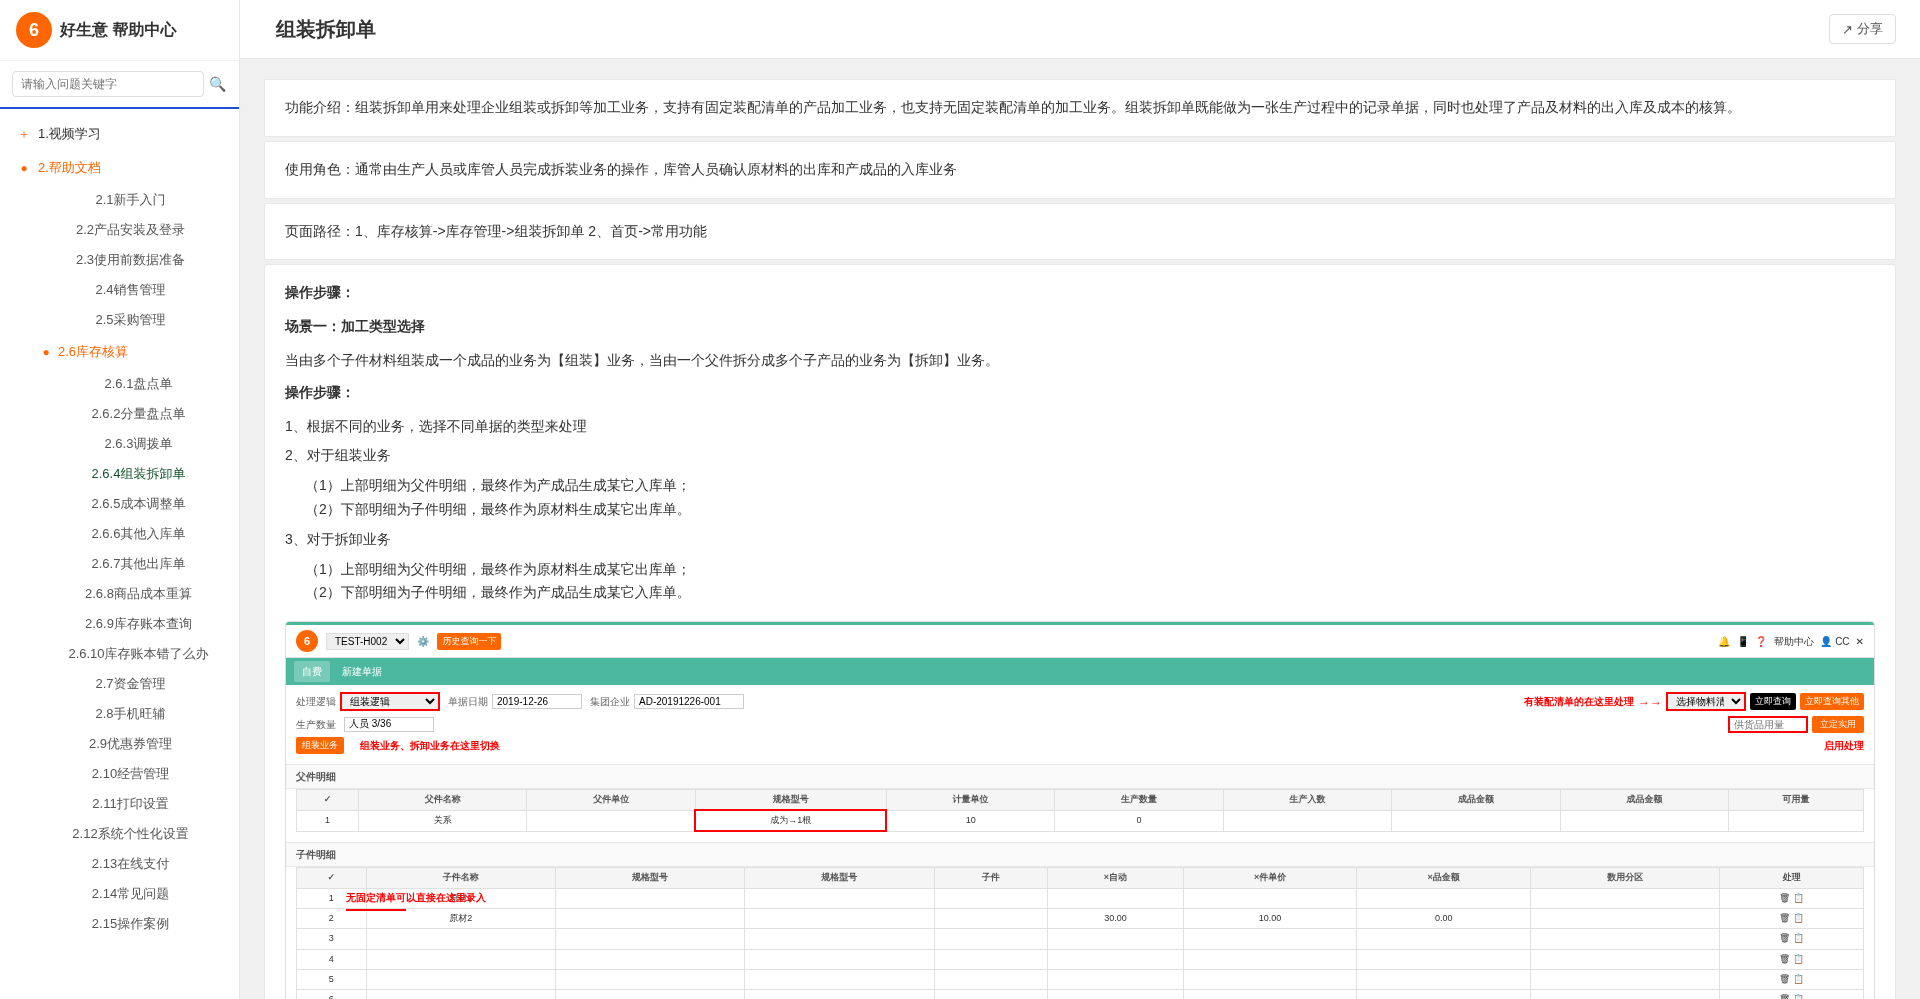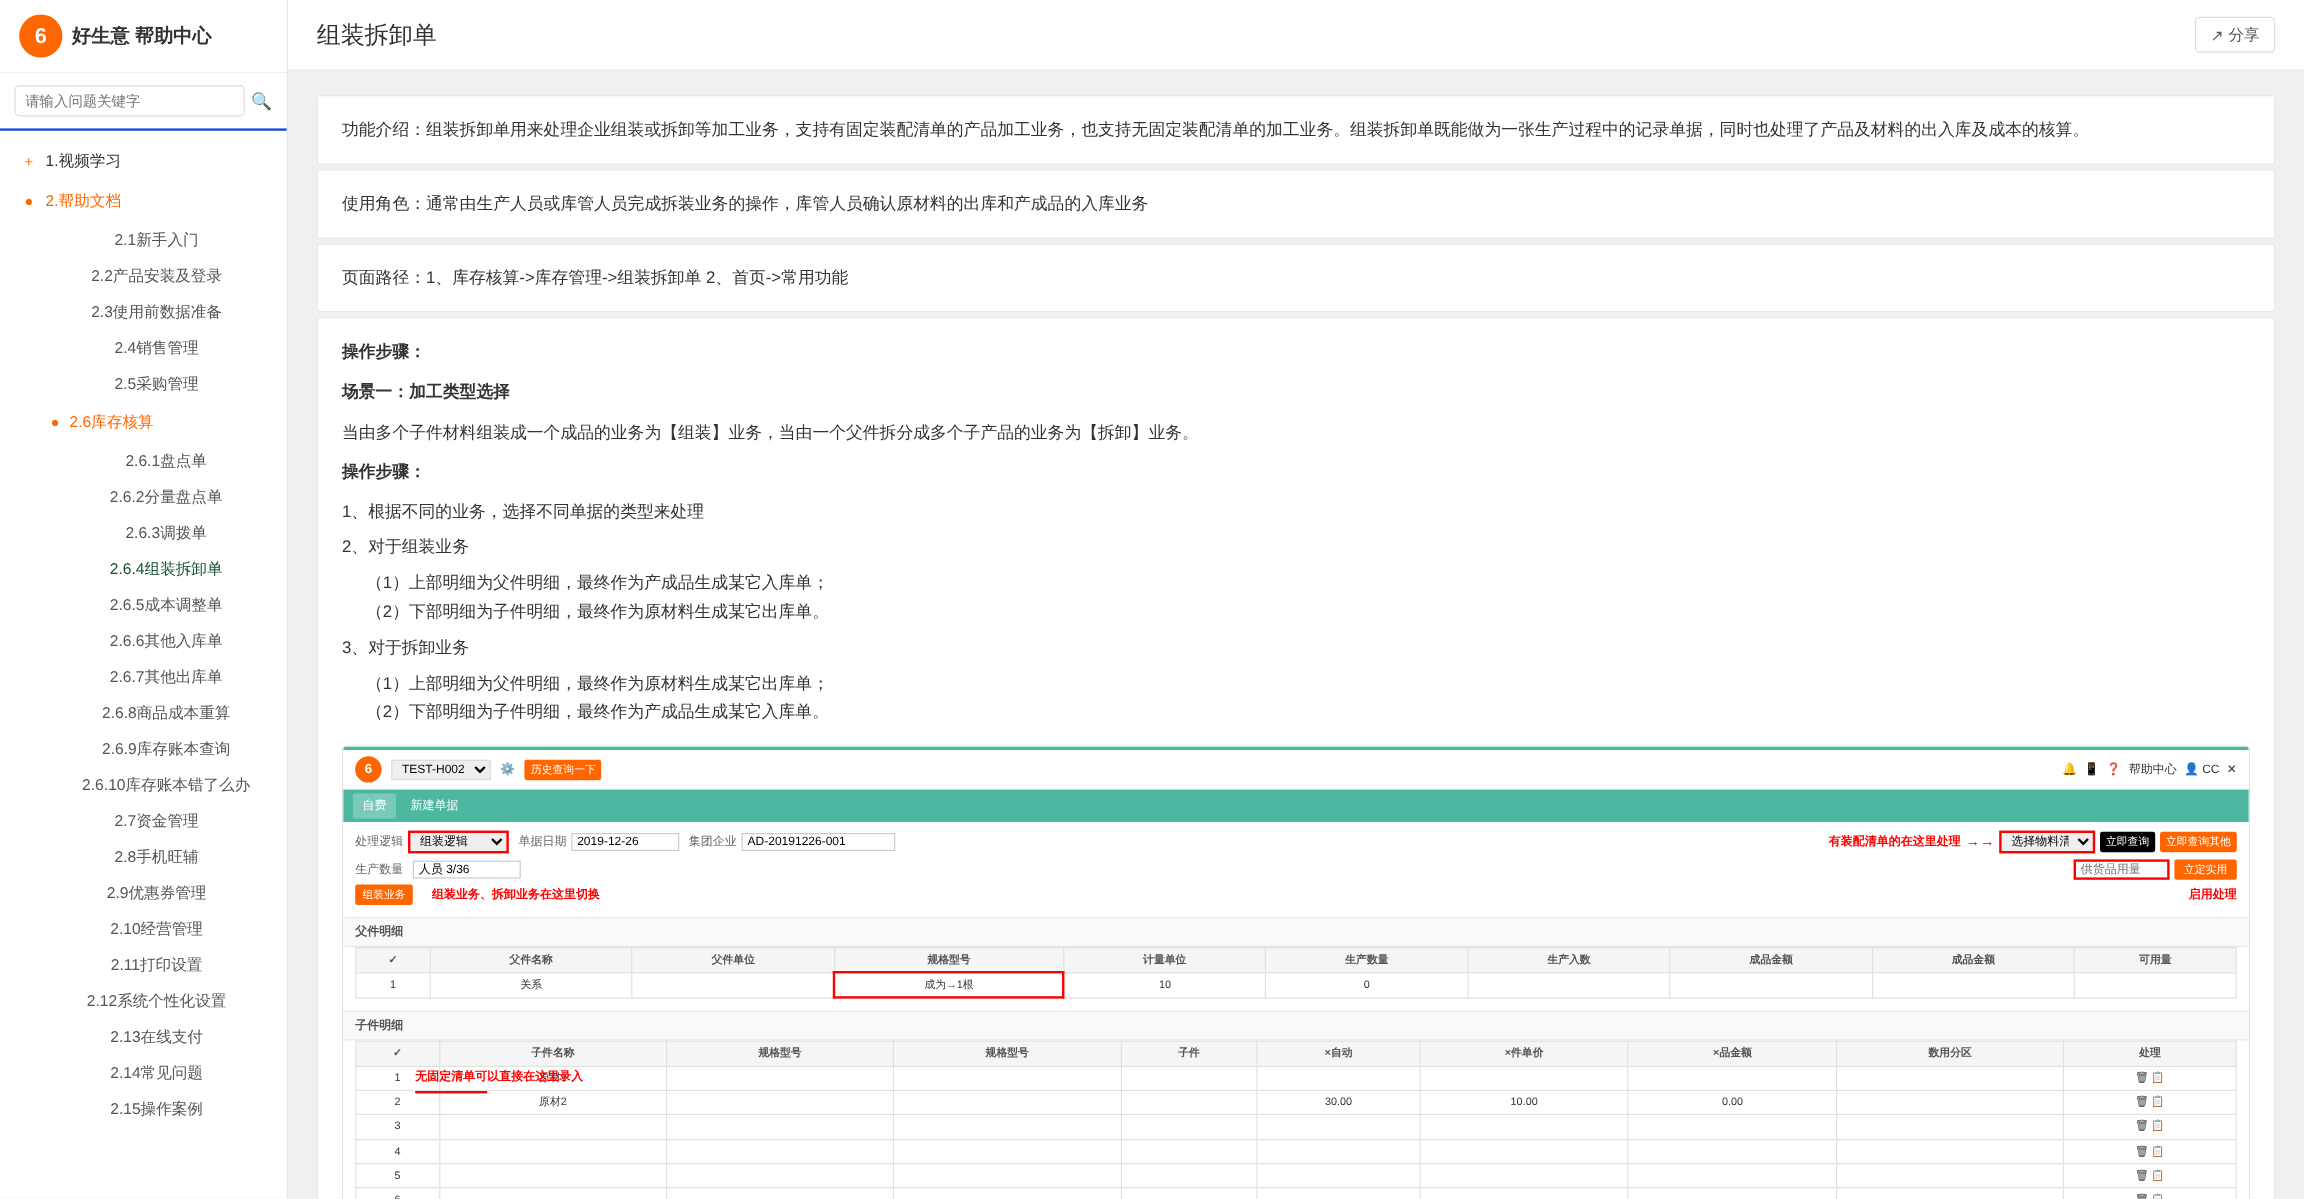--- a/index.html
+++ b/index.html
@@ -140,22 +140,23 @@
       padding: 14px 24px;
       display: flex;
       align-items: center;
       justify-content: space-between;
       border-bottom: 1px solid #e8e8e8;
       min-height: 56px;
     }
 
     .page-title {
       font-size: 20px;
-      font-weight: 400;
+      font-weight: 700;
       color: #333;
+      margin-left: 12px;
     }
 
     .share-btn {
       display: flex;
       align-items: center;
       gap: 4px;
       border: 1px solid #ddd;
       border-radius: 4px;
       padding: 5px 12px;
       cursor: pointer;
@@ -449,32 +450,32 @@
           <div class="inner-nav">
             <span class="inner-nav-tab active-tab">自费</span>
             <span class="inner-nav-tab">新建单据</span>
           </div>
 
           <div class="inner-form">
             <div class="inner-form-row">
 
               <div style="display:flex;align-items:center;gap:4px;position:relative;">
                 <span class="inner-label">处理逻辑</span>
-                <select style="border:2px solid red;font-size:10px;padding:1px 16px 1px 4px;min-width:70px;">
+                <select style="border:2px solid red;font-size:10px;padding:1px 32px 1px 4px;min-width:70px;">
                   <option>组装逻辑</option>
                   <option>拆卸逻辑</option>
                 </select>
               </div>
               <div style="display:flex;align-items:center;gap:4px;">
                 <span class="inner-label">单据日期</span>
                 <input class="inner-input" type="text" value="2019-12-26" style="">
               </div>
               <div style="display:flex;align-items:center;gap:4px;">
                 <span class="inner-label">集团企业</span>
-                <input class="inner-input" type="text" value="AD-20191226-001" style="width: 128px;">
+                <input class="inner-input" type="text" value="AD-20191226-001" style="width: 110px;">
               </div>
 
               <div style="display:flex;align-items:center;gap:4px;margin-left:auto;">
                 <span style="color:red;font-size:10px;font-weight:bold;">有装配清单的在这里处理</span>
                 <span style="color:red;font-size:12px;">→→</span>
                 <select style="border:2px solid red;font-size:10px;padding:1px 4px;width:80px;">
                   <option>选择物料清单</option>
                 </select>
                 <span class="badge-teal">立即查询</span>
                 <span class="badge-orange">立即查询其他</span>

